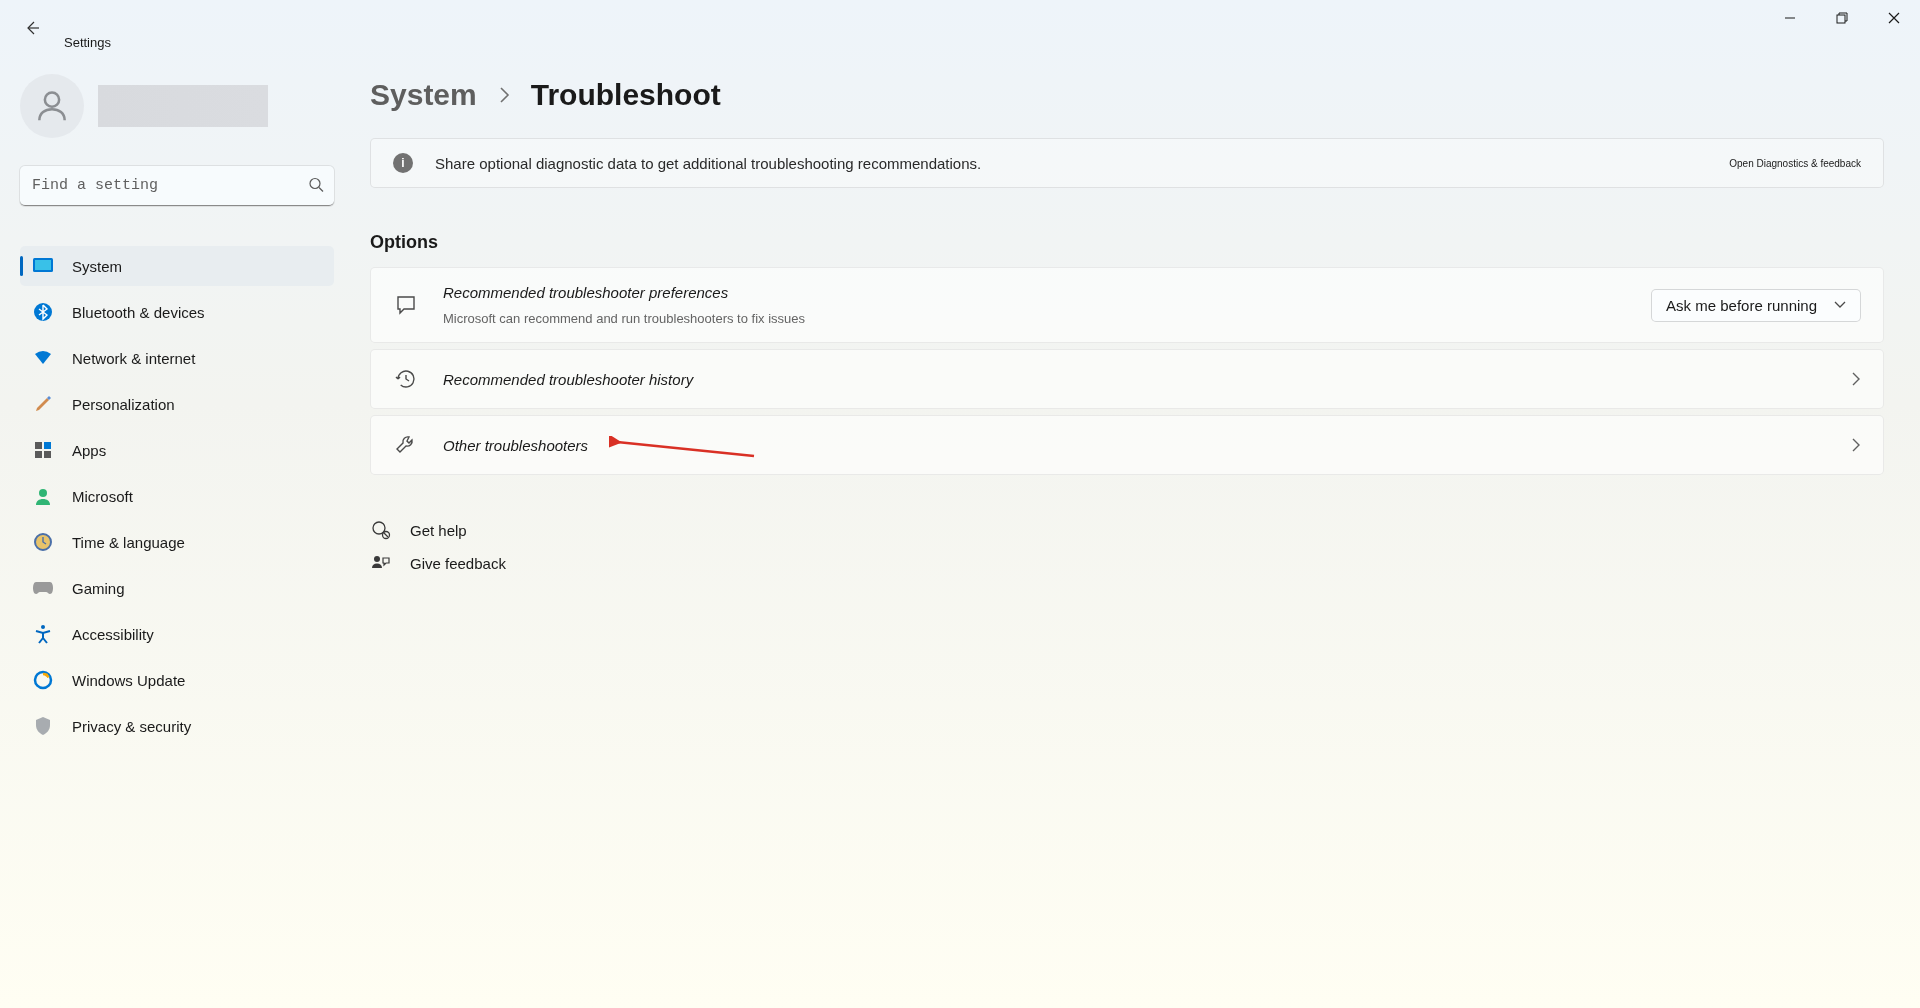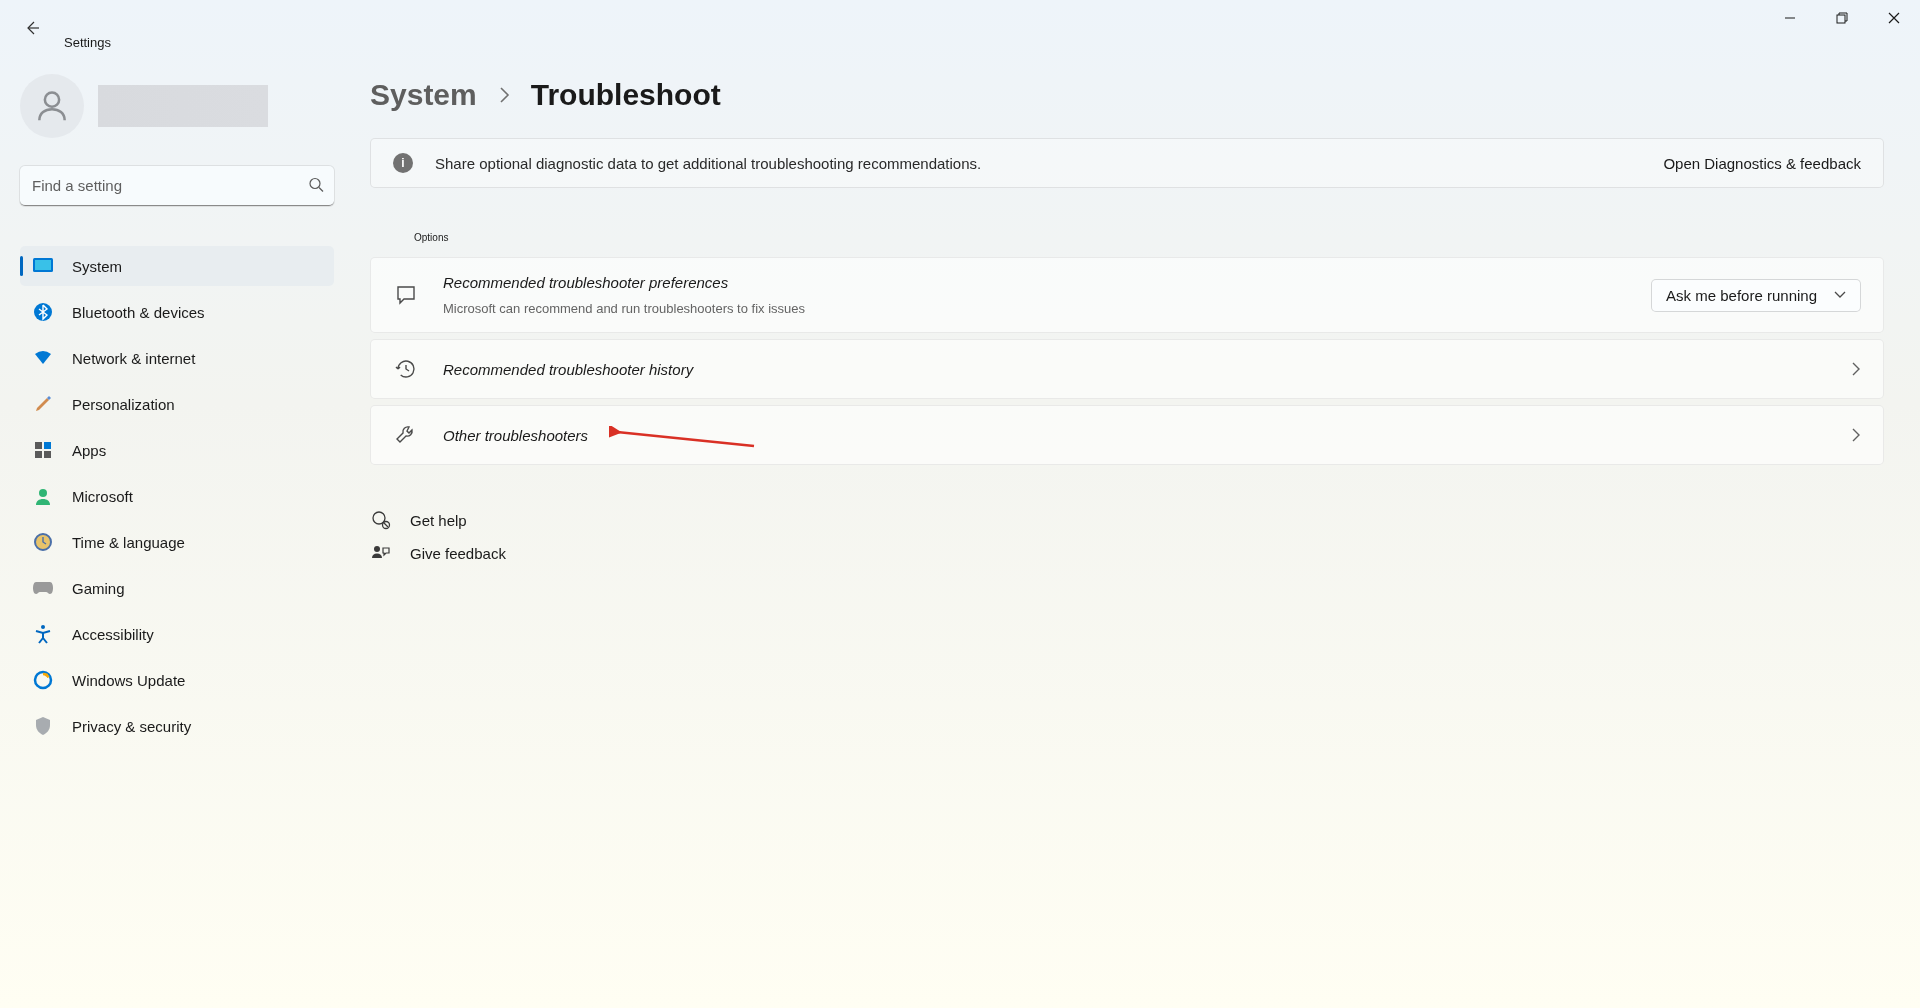--- a/index.html
+++ b/index.html
@@ -54,20 +54,21 @@
   width: 100%;
   height: 40px;
   padding: 0 40px 0 12px;
   border: none;
   border-radius: 5px;
   background: #f7fbfd;
   font-size: 15px;
   color: #333;
   border-bottom: 1px solid #8a8a8a;
   box-shadow: 0 0 0 1px rgba(0,0,0,0.08);
+  font-family: Liberation Mono, monospace;
 }
 .search-input::placeholder { color: #5f5f5f; }
 .search-icon-wrap {
   position: absolute; right: 10px; top: 50%; transform: translateY(-50%);
 }
 .nav { list-style: none; }
 .nav-item {
   display: flex; align-items: center;
   height: 40px;
   padding: 0 12px;
@@ -110,22 +111,22 @@
   margin-bottom: 44px;
 }
 .info-icon {
   width: 20px; height: 20px; border-radius: 50%;
   background: #727272;
   color: #fff; font-weight: bold; font-size: 12px;
   display: flex; align-items: center; justify-content: center;
   margin-right: 22px;
 }
 .info-text { font-size: 15px; color: #2a2a2a; flex: 1; }
-.info-link { font-size: 15px; color: #1a1a1a; cursor: pointer; }
-.section-title { font-size: 10px; font-weight: 400; margin-bottom: 14px; margin-left: 44px; }
+.info-link { font-size: 10px; color: #1a1a1a; cursor: pointer; }
+.section-title { font-size: 18px; font-weight: 700; margin-bottom: 14px; }
 .card {
   background: rgba(255,255,255,0.6);
   border: 1px solid rgba(0,0,0,0.07);
   border-radius: 5px;
   padding: 16px 22px;
   display: flex; align-items: center;
   margin-bottom: 6px;
 }
 .card-icon {
   width: 26px; height: 26px;

